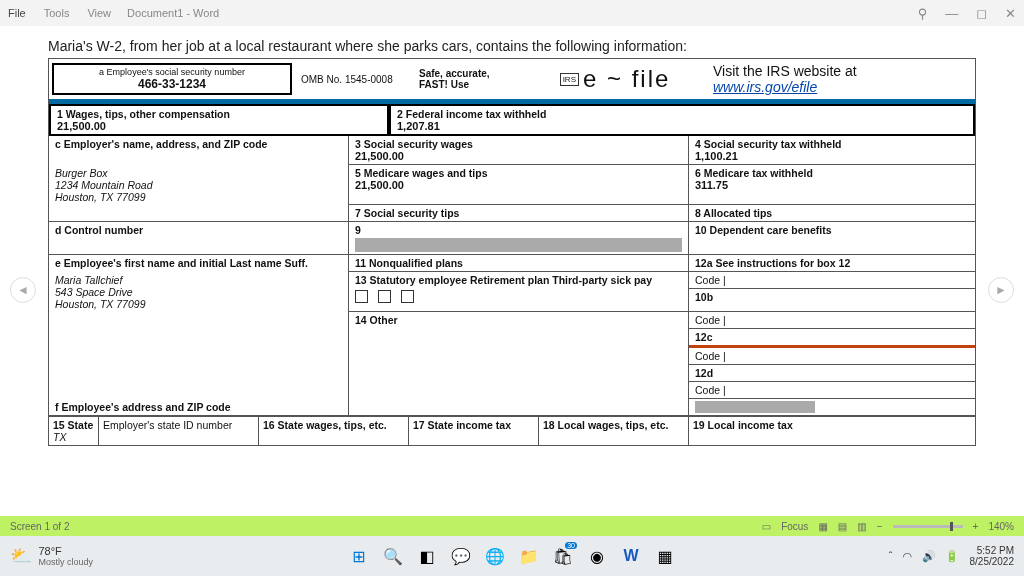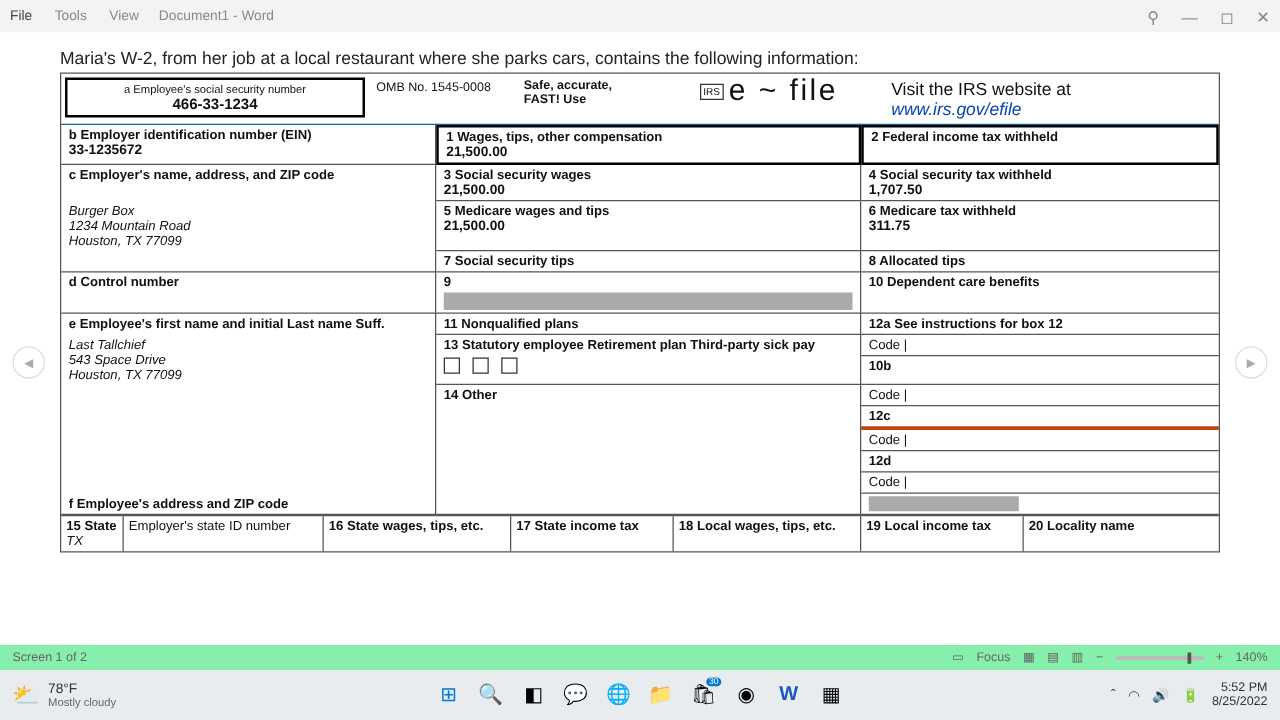--- a/index.html
+++ b/index.html
@@ -20,49 +20,49 @@
 .heading { font-size: 14px; color: #222; margin-bottom: 4px; }
 
 
 .w2 { border: 1px solid #555; font-size: 10.5px; color: #111; }
 .row { display: flex; }
 .cell { border-right: 1px solid #555; border-bottom: 1px solid #555; padding: 2px 6px; position: relative; }
 .cell:last-child { border-right: none; }
 .row:last-child .cell { border-bottom: none; }
 
 
-.hrow { display: flex; border-bottom: 1px solid #0369a1; align-items: flex-start; }
+.hrow { display: flex; border-bottom: 5px solid #0369a1; align-items: center; }
 .ssn-box { border: 2px solid #000; margin: 3px; padding: 2px 10px; flex: 0 0 240px; text-align: center; }
 .ssn-box .lab { font-size: 9px; }
 .ssn-box .val { font-weight: bold; font-size: 12px; }
 .omb { flex: 0 0 120px; padding: 6px; font-size: 10px; display:flex; align-items:center; }
 .safe { flex: 0 0 110px; padding: 4px; font-size: 10px; font-weight:bold; }
 .efile { flex: 0 0 180px; display: flex; align-items: center; justify-content: center; }
 .efile .irs { font-size: 8px; border:1px solid #333; padding:1px 2px; margin-right:4px;}
 .efile .big { font-size: 24px; font-weight: normal; letter-spacing: 2px; }
 .visit { flex: 1; padding: 4px 8px; font-size: 14px; }
-.visit a { color: #0645ad; font-style: italic; }
+.visit a { color: #0645ad; text-decoration: underline; font-style: italic; }
 
 .bold-border { border: 2px solid #000 !important; }
 .bval { font-weight: bold; font-size: 11px; }
 .grayfill { background: #aaa; }
 
 .col-left { flex: 0 0 300px; }
 .col-mid { flex: 0 0 340px; }
 .col-right { flex: 1; }
 
 .checkbox-row { display: flex; gap: 10px; padding: 4px 0; }
 .cb { width: 13px; height: 13px; border: 1.5px solid #333; }
 
 
 .state-row { display: flex; border-top: 1px solid #555; }
 .state-row .cell { border-bottom: none; padding: 2px 4px; }
 
 
-.statusbar { position: absolute; bottom: 40px; left: 0; right: 0; height: 20px; background: #86efac; display: flex; align-items: center; padding: 0 10px; font-size: 10px; color: #666; }
+.statusbar { position: absolute; bottom: 40px; left: 0; right: 0; height: 20px; background: #bef264; display: flex; align-items: center; padding: 0 10px; font-size: 10px; color: #666; }
 .statusbar .right { margin-left: auto; display: flex; align-items: center; gap: 10px; }
 .zoom-slider { width: 70px; height: 3px; background: #bbb; position: relative; }
 .zoom-slider .thumb { position: absolute; right: 10px; top: -3px; width: 3px; height: 9px; background: #555; }
 
 
 .taskbar { position: absolute; bottom: 0; left: 0; right: 0; height: 40px; background: #e8ecef; display: flex; align-items: center; padding: 0 10px; }
 .weather { display: flex; align-items: center; gap: 6px; font-size: 11px; color: #333; }
 .weather .icon { font-size: 18px; }
 .task-center { position: absolute; left: 50%; transform: translateX(-50%); display: flex; gap: 10px; align-items: center; }
 .task-icon { width: 24px; height: 24px; display: flex; align-items: center; justify-content: center; font-size: 16px; position:relative; }
@@ -110,44 +110,41 @@
         <span class="irs">IRS</span>
         <span class="big">e ~ file</span>
       </div>
       <div class="visit">
         <div>Visit the IRS website at</div>
         <a>www.irs.gov/efile</a>
       </div>
     </div>
 
     <div class="row">
-      <div class="cell col-left">
-        <div><b>b Employer identification number (EIN)</b></div>
-        <div class="bval">33-1235672</div>
-      </div>
       <div class="cell col-mid bold-border">
         <div><b>1 Wages, tips, other compensation</b></div>
         <div class="bval">21,500.00</div>
       </div>
       <div class="cell col-right bold-border">
         <div><b>2 Federal income tax withheld</b></div>
+        <div class="bval">1,207.81</div>
       </div>
     </div>
 
     <div class="row">
       <div class="cell col-left" style="border-bottom:none">
         <div><b>c Employer's name, address, and ZIP code</b></div>
       </div>
       <div class="cell col-mid">
         <div><b>3 Social security wages</b></div>
         <div class="bval">21,500.00</div>
       </div>
       <div class="cell col-right">
         <div><b>4 Social security tax withheld</b></div>
-        <div class="bval">1,707.50</div>
+        <div class="bval">1,100.21</div>
       </div>
     </div>
     <div class="row">
       <div class="cell col-left" style="border-top:none;border-bottom:none">
         <div style="font-style:italic">Burger Box</div>
         <div style="font-style:italic">1234 Mountain Road</div>
         <div style="font-style:italic">Houston, TX 77099</div>
       </div>
       <div class="cell col-mid">
         <div><b>5 Medicare wages and tips</b></div>
@@ -174,21 +171,21 @@
     </div>
 
     <div class="row">
       <div class="cell col-left" style="border-bottom:none"><b>e Employee's first name and initial   Last name   Suff.</b></div>
       <div class="cell col-mid"><b>11 Nonqualified plans</b></div>
       <div class="cell col-right"><b>12a See instructions for box 12</b></div>
     </div>
 
     <div class="row">
       <div class="cell col-left" style="border-top:none;border-bottom:none">
-        <div style="font-style:italic">Last Tallchief</div>
+        <div style="font-style:italic">Maria Tallchief</div>
         <div style="font-style:italic">543 Space Drive</div>
         <div style="font-style:italic">Houston, TX 77099</div>
       </div>
       <div class="cell col-mid">
         <b>13 Statutory employee Retirement plan Third-party sick pay</b>
         <div class="checkbox-row">
           <div class="cb"></div>
           <div class="cb"></div>
           <div class="cb"></div>
         </div>
@@ -222,21 +219,20 @@
     <div class="state-row">
       <div class="cell" style="flex:0 0 50px">
         <b>15 State</b>
         <div style="font-style:italic">TX</div>
       </div>
       <div class="cell" style="flex:0 0 160px">Employer's state ID number</div>
       <div class="cell" style="flex:0 0 150px"><b>16 State wages, tips, etc.</b></div>
       <div class="cell" style="flex:0 0 130px"><b>17 State income tax</b></div>
       <div class="cell" style="flex:0 0 150px"><b>18 Local wages, tips, etc.</b></div>
       <div class="cell" style="flex:0 0 130px"><b>19 Local income tax</b></div>
-      <div class="cell" style="flex:1"><b>20 Locality name</b></div>
     </div>
   </div>
 </div>
 
 <div class="statusbar">
   <span>Screen 1 of 2</span>
   <div class="right">
     <span>▭</span>
     <span>Focus</span>
     <span>▦</span>

